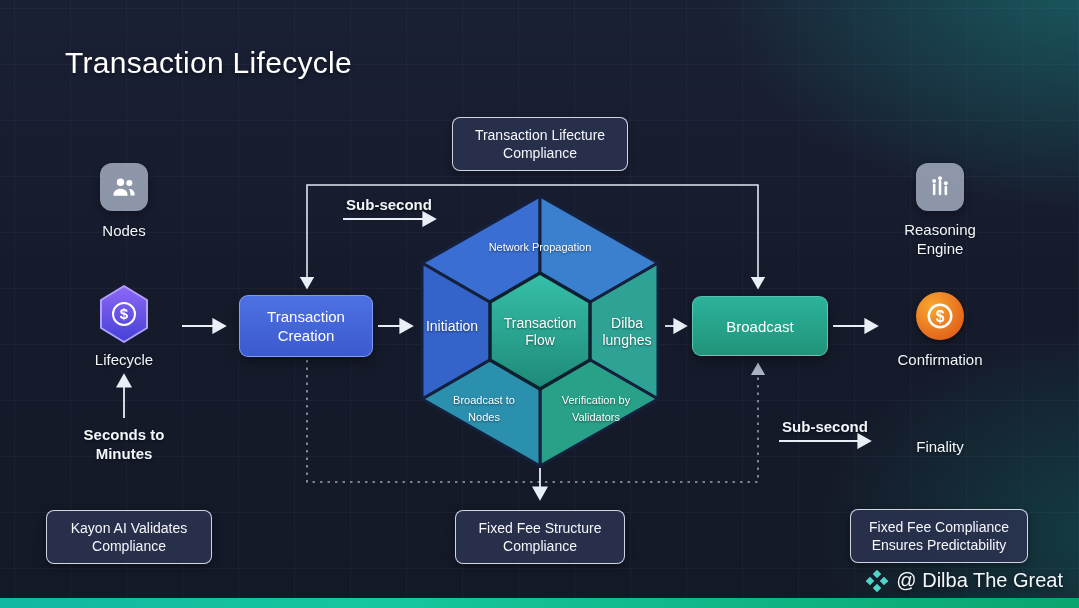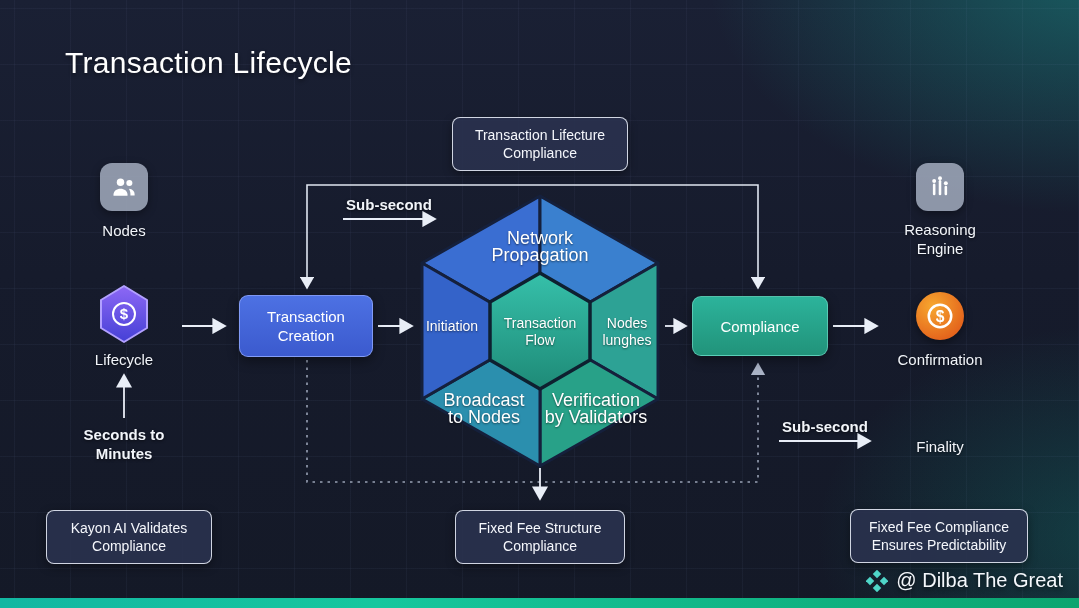--- a/index.html
+++ b/index.html
@@ -64,21 +64,21 @@
     border: 1px solid rgba(130, 230, 210, 0.55);
   }
 
   .lbl {
     font-size: 15px; line-height: 19px; color: #f2f5fa;
     text-shadow: 0 1px 3px rgba(0,0,0,0.55);
   }
   .lbl.strong { font-weight: 600; }
 
   .hex-lbl {
-    font-size: 18px; line-height: 17px; color: #ffffff;
+    font-size: 11px; line-height: 17px; color: #ffffff;
     text-shadow: 0 1px 2px rgba(0,0,0,0.5);
   }
 
   .icon-tile {
     width: 48px; height: 48px; border-radius: 12px;
     background: rgba(158, 167, 186, 0.88);
     display: flex; align-items: center; justify-content: center;
     box-shadow: 0 3px 8px rgba(0,0,0,0.35);
   }
   .icon-circle {
@@ -187,27 +187,27 @@
   <div class="abs ctr lbl" style="left:124px; top:359px;">Lifecycle</div>
 
   <div class="abs ctr lbl strong" style="left:124px; top:444px; width:110px;">Seconds to Minutes</div>
 
   <div class="abs ctr note-box" style="left:129px; top:537px; width:166px;">Kayon AI Validates Compliance</div>
 
   <div class="abs ctr flow-box creation" style="left:306px; top:326px;">
     <span style="width:110px;">Transaction Creation</span>
   </div>
   <div class="abs ctr flow-box validation" style="left:760px; top:326px;">
-    <span>Compliance</span>
+    <span>Broadcast</span>
   </div>
 
   <div class="abs ctr hex-lbl" style="left:540px; top:247px; width:130px;">Network Propagation</div>
   <div class="abs ctr hex-lbl" style="left:452px; top:326px; width:80px; font-size:14px;">Initiation</div>
   <div class="abs ctr hex-lbl" style="left:540px; top:332px; width:92px; font-size:14px;">Transaction Flow</div>
-  <div class="abs ctr hex-lbl" style="left:627px; top:332px; width:64px; font-size:14px;">Nodes lunghes</div>
+  <div class="abs ctr hex-lbl" style="left:627px; top:332px; width:64px; font-size:14px;">Dilba lunghes</div>
   <div class="abs ctr hex-lbl" style="left:484px; top:409px; width:90px;">Broadcast to Nodes</div>
   <div class="abs ctr hex-lbl" style="left:596px; top:409px; width:110px;">Verification by Validators</div>
 
   <div class="abs ctr icon-tile" style="left:940px; top:187px;">
     <svg width="28" height="28" viewBox="0 0 24 24">
       <g stroke="#ffffff" stroke-width="2.2" stroke-linecap="round">
         <line x1="7" y1="10" x2="7" y2="18"></line>
         <line x1="12" y1="7" x2="12" y2="18"></line>
         <line x1="17" y1="12" x2="17" y2="18"></line>
       </g>

